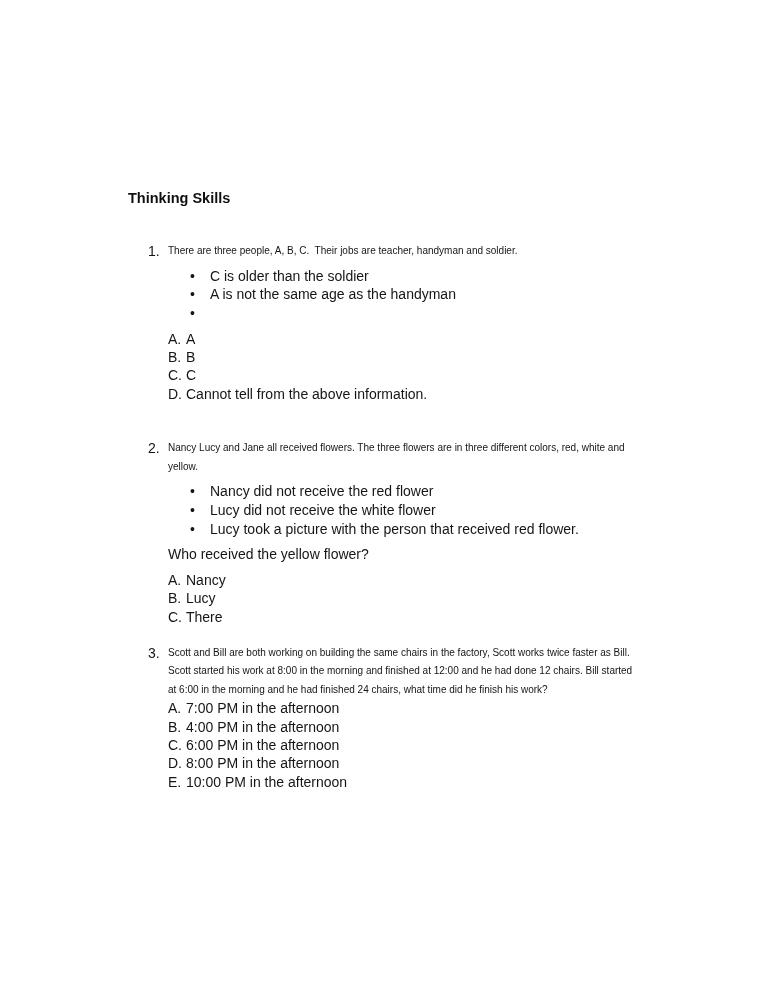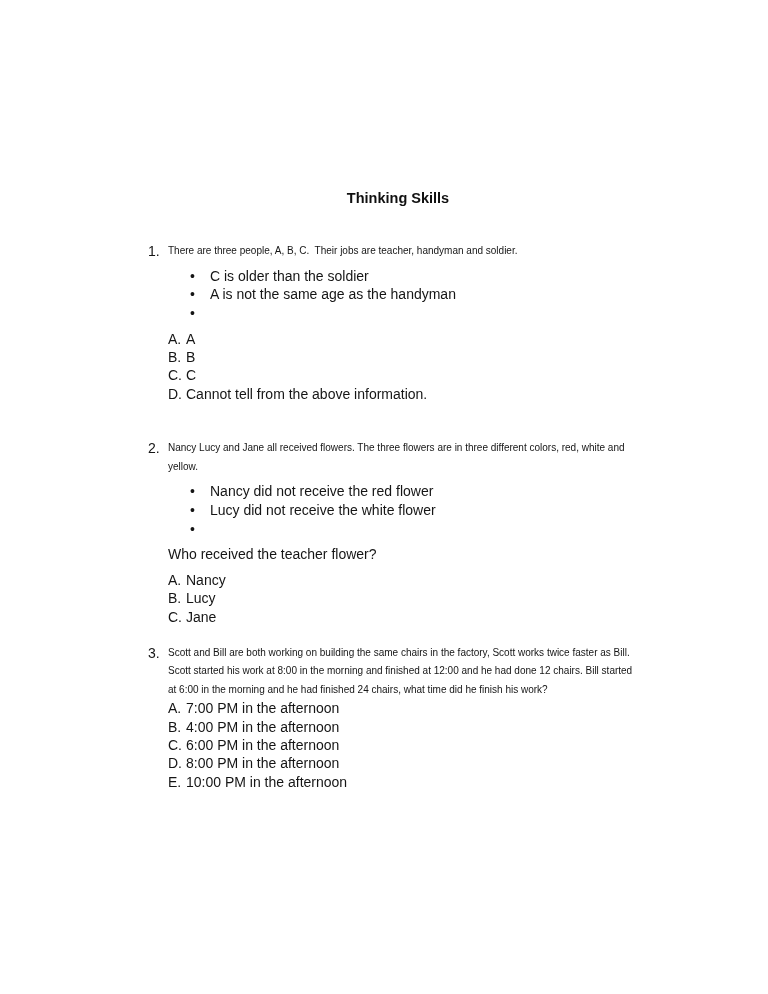--- a/index.html
+++ b/index.html
@@ -20,21 +20,20 @@
     height: 994px;
     padding: 189px 100px 0 128px;
     background: #ffffff;
   }
   .doc-title {
     font-size: 14.5px;
     font-weight: bold;
     line-height: 19px;
     margin: 0 0 34px 0;
     color: #101010;
-    text-align: center;
   }
   .questions {
     margin-left: 20px; 
   }
   .question {
     display: flex;
     align-items: flex-start;
   }
   .question.q1 { margin-bottom: 36px; }
   .question.q2 { margin-bottom: 18px; }
@@ -147,35 +146,36 @@
           <li class="q-bullet">
             <span class="bullet-glyph">•</span>
             <span>Nancy did not receive the red flower</span>
           </li>
           <li class="q-bullet">
             <span class="bullet-glyph">•</span>
             <span>Lucy did not receive the white flower</span>
           </li>
           <li class="q-bullet">
             <span class="bullet-glyph">•</span>
+            <span>Lucy took a picture with the person that received red flower.</span>
           </li>
         </ul>
-        <p class="q-prompt">Who received the teacher flower?</p>
+        <p class="q-prompt">Who received the yellow flower?</p>
         <div class="q-options">
           <div class="q-option">
             <span class="opt-letter">A.</span>
             <span class="opt-text">Nancy</span>
           </div>
           <div class="q-option">
             <span class="opt-letter">B.</span>
             <span class="opt-text">Lucy</span>
           </div>
           <div class="q-option">
             <span class="opt-letter">C.</span>
-            <span class="opt-text">Jane</span>
+            <span class="opt-text">There</span>
           </div>
         </div>
       </div>
     </div>
 
     <div class="question q3">
       <div class="q-num">3.</div>
       <div class="q-body">
         <p class="q-text no-gap">Scott and Bill are both working on building the same chairs in the factory, Scott works twice faster as Bill. Scott started his work at 8:00 in the morning and finished at 12:00 and he had done 12 chairs. Bill started at 6:00 in the morning and he had finished 24 chairs, what time did he finish his work?</p>
         <div class="q-options">

